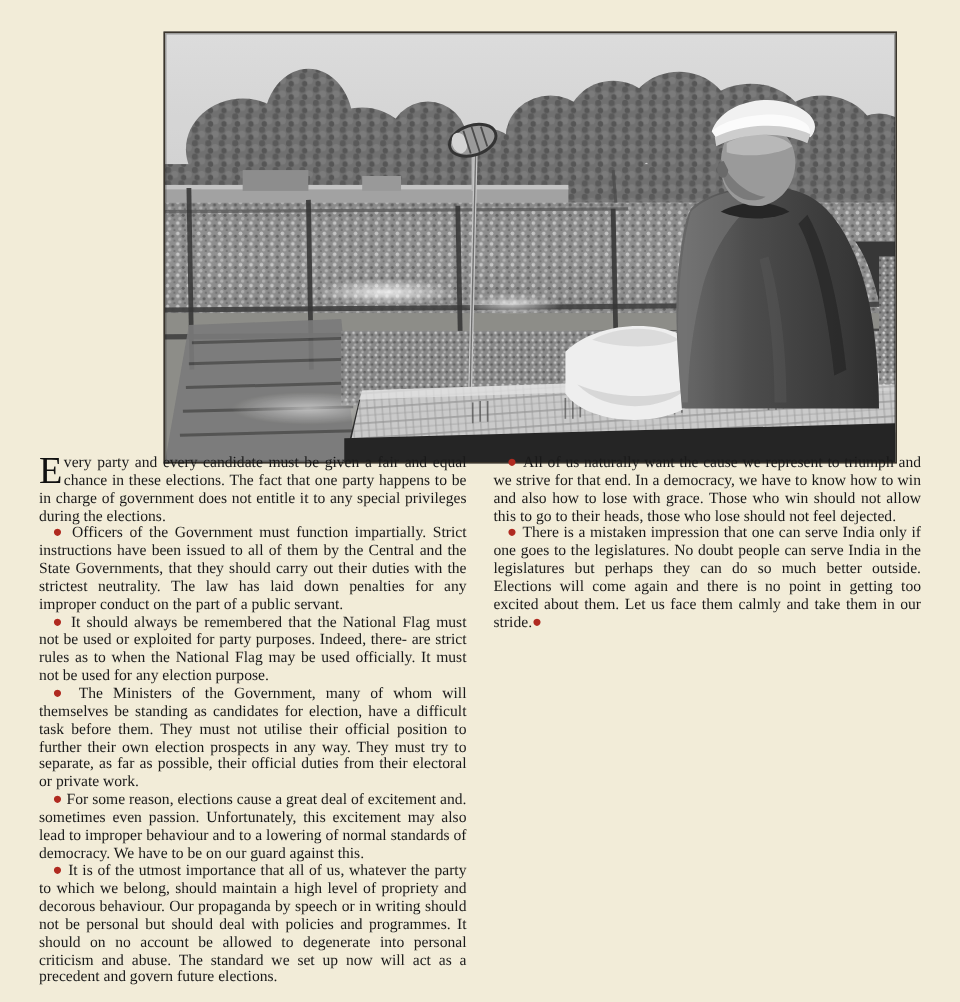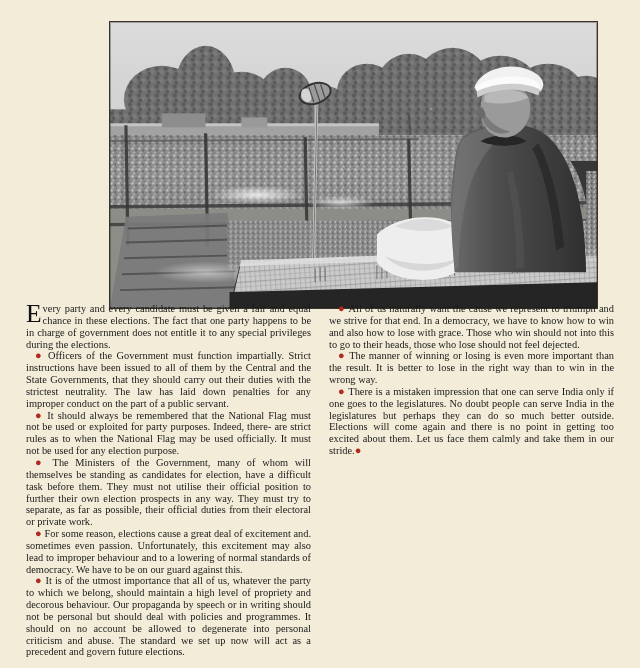--- a/index.html
+++ b/index.html
@@ -291,18 +291,17 @@
     </svg>
   </figure>
 
   <div id="article">
       <p class="lead"><span class="dropcap">E</span><span>very party and every candidate must be given a fair and equal chance in these elections. The fact that one party happens to be in charge of government does not entitle it to any special privileges during the elections.</span></p>
       <p><span class="bullet">● </span><span>Officers of the Government must function impartially. Strict instructions have been issued to all of them by the Central and the State Governments, that they should carry out their duties with the strictest neutrality. The law has laid down penalties for any improper conduct on the part of a public servant.</span></p>
       <p><span class="bullet">● </span><span>It should always be remembered that the National Flag must not be used or exploited for party purposes. Indeed, there- are strict rules as to when the National Flag may be used officially. It must not be used for any election purpose.</span></p>
       <p><span class="bullet">● </span><span>The Ministers of the Government, many of whom will themselves be standing as candidates for election, have a difficult task before them. They must not utilise their official position to further their own election prospects in any way. They must try to separate, as far as possible, their official duties from their electoral or private work.</span></p>
       <p><span class="bullet">● </span><span>For some reason, elections cause a great deal of excitement and. sometimes even passion. Unfortunately, this excitement may also lead to improper behaviour and to a lowering of normal standards of democracy. We have to be on our guard against this.</span></p>
       <p><span class="bullet">● </span><span>It is of the utmost importance that all of us, whatever the party to which we belong, should maintain a high level of propriety and decorous behaviour. Our propaganda by speech or in writing should not be personal but should deal with policies and programmes. It should on no account be allowed to degenerate into personal criticism and abuse. The standard we set up now will act as a precedent and govern future elections.</span></p>
-      <p><span class="bullet">● </span><span>All of us naturally want the cause we represent to triumph and we strive for that end. In a democracy, we have to know how to win and also how to lose with grace. Those who win should not into this to go to their heads, those who lose should not feel dejected.</span></p>
-      <p><span class="bullet">● </span><span>The manner of winning or losing is even more important than the result. It is better to lose in the right way than to win in the wrong way.</span></p>
+      <p><span class="bullet">● </span><span>All of us naturally want the cause we represent to triumph and we strive for that end. In a democracy, we have to know how to win and also how to lose with grace. Those who win should not allow this to go to their heads, those who lose should not feel dejected.</span></p>
       <p><span class="bullet">● </span><span>There is a mistaken impression that one can serve India only if one goes to the legislatures. No doubt people can serve India in the legislatures but perhaps they can do so much better outside. Elections will come again and there is no point in getting too excited about them. Let us face them calmly and take them in our stride.</span><span class="endmark">●</span></p>
     </div>
 
 </div>
 
 </body></html>

